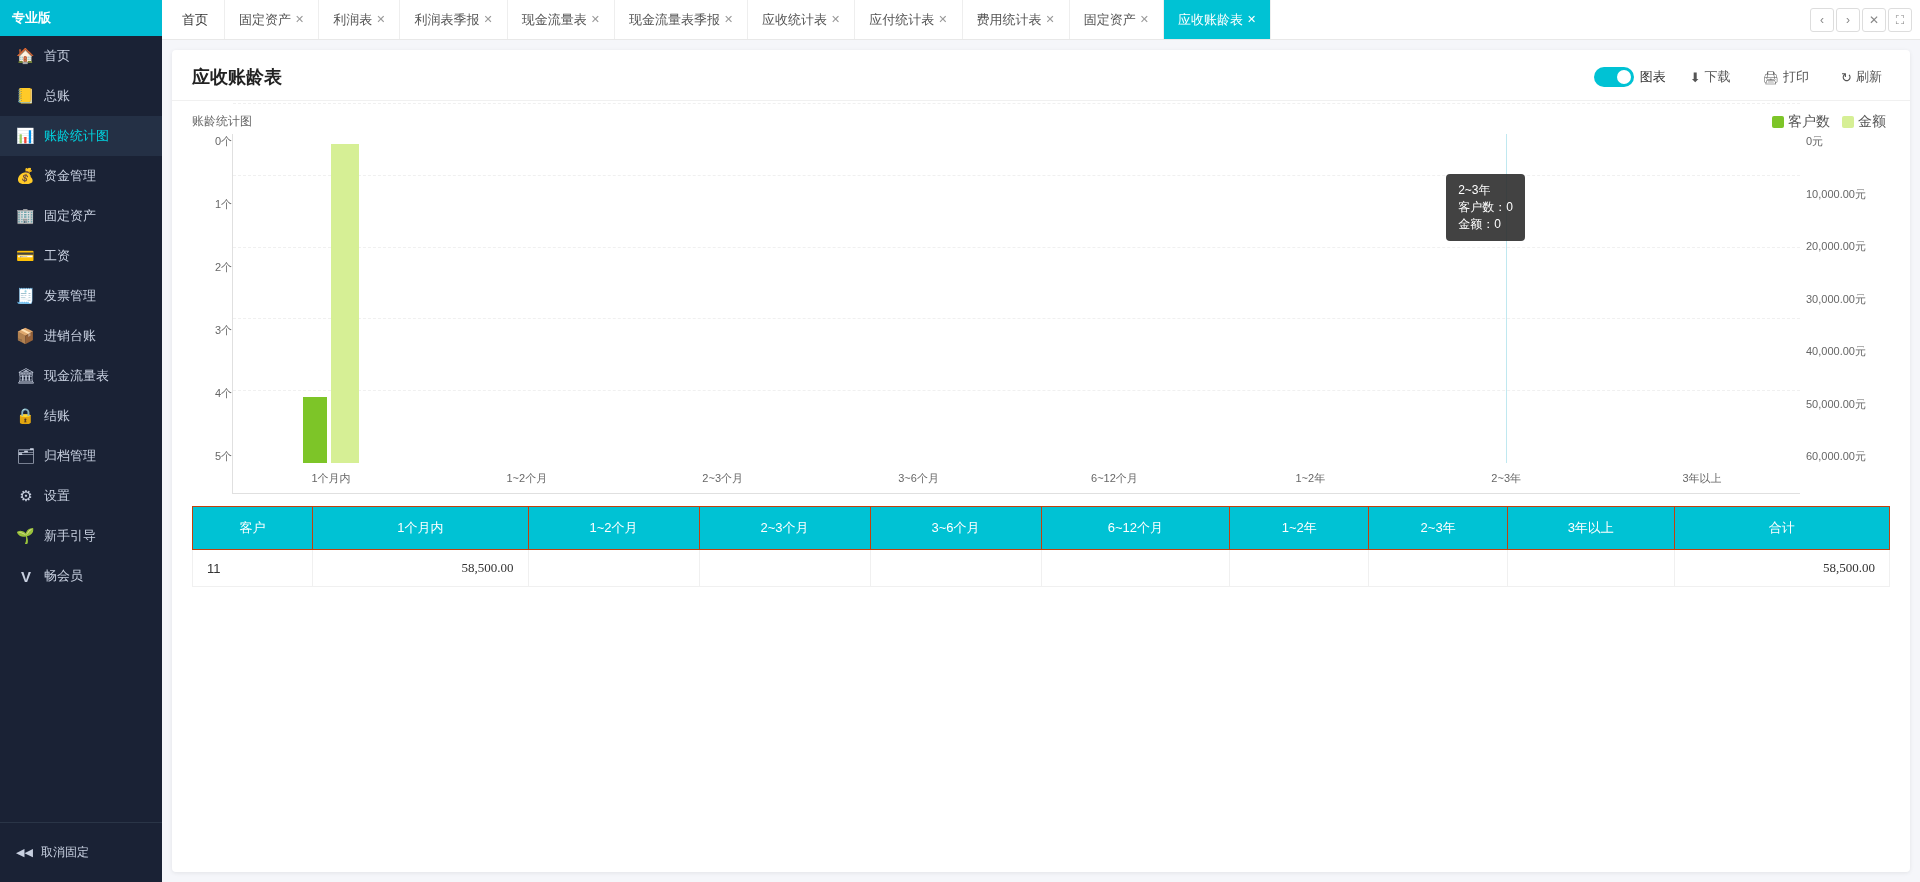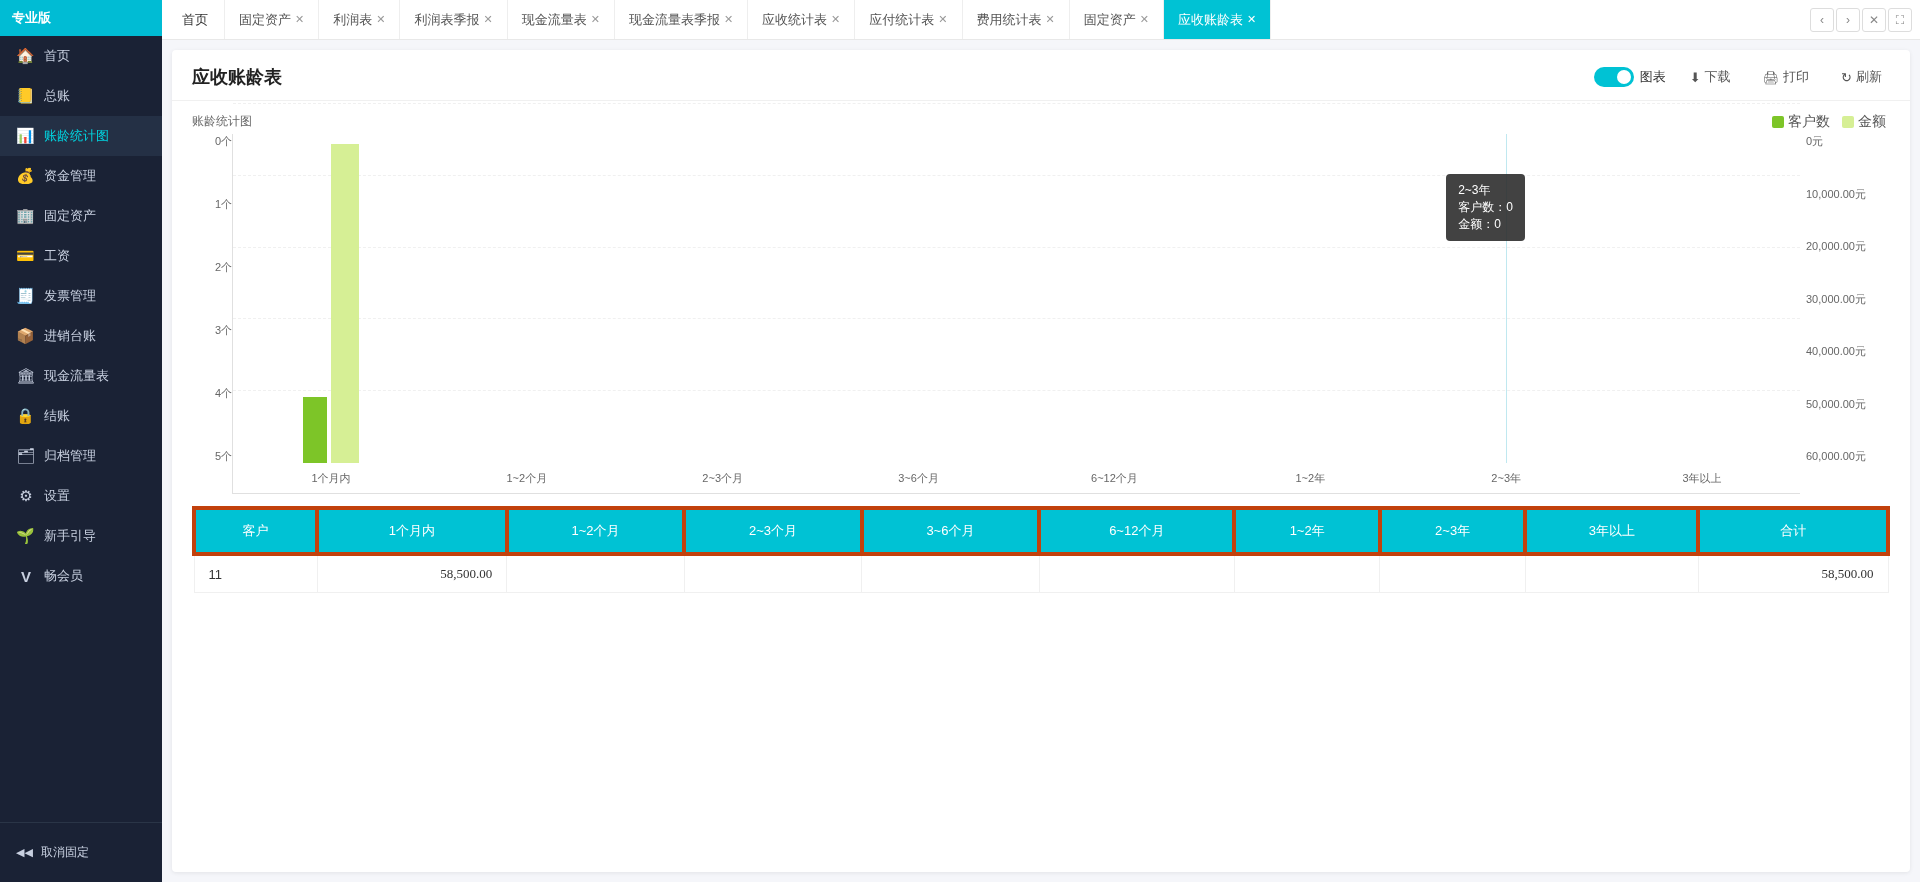--- a/index.html
+++ b/index.html
@@ -260,24 +260,24 @@
       width: 100%;
       border-collapse: collapse;
       font-size: 13px;
     }
     .data-table th {
       background: #00c2d4;
       color: #fff;
       padding: 12px 10px;
       text-align: center;
       font-weight: 500;
-      border: 4px solid #c2410c;
+      border: 1px solid #c2410c;
     }
     .data-table td {
-      padding: 10px 10px;
+      padding: 10px 20px;
       text-align: center;
       border: 1px solid #f0f0f0;
       color: #333;
     }
     .total-row td {
       font-weight: bold;
       background: #f9f9f9;
       border-top: 2px solid #e0e0e0;
     }
     .total-icon { color: #00b0c0; margin-right: 4px; }

